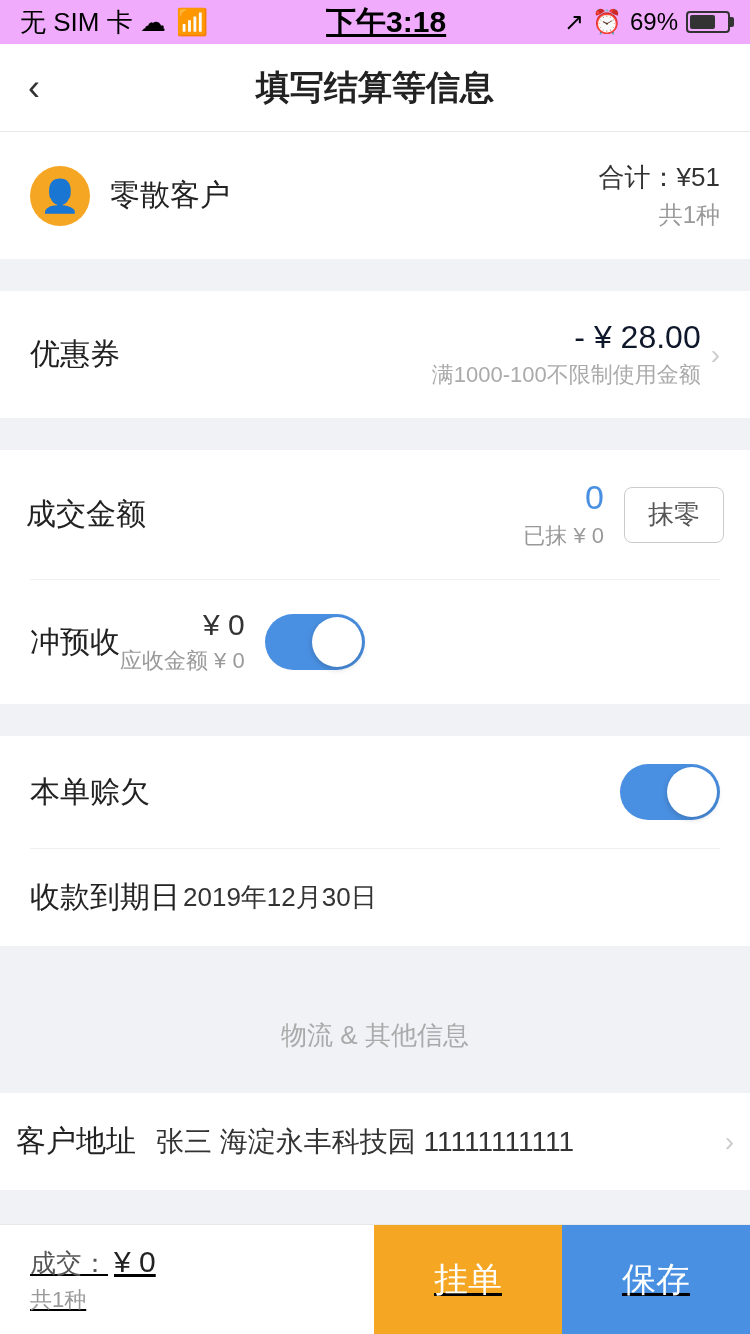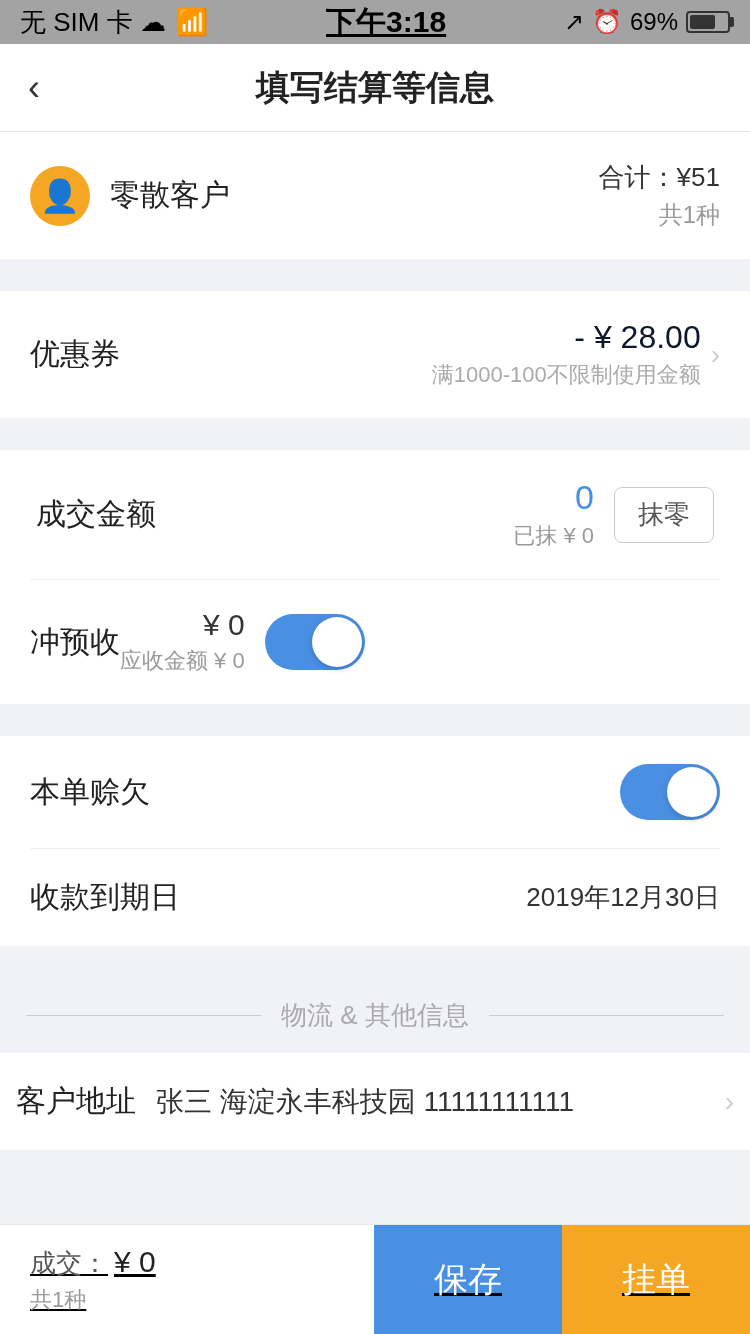--- a/index.html
+++ b/index.html
@@ -10,21 +10,21 @@
       font-family: -apple-system, "PingFang SC", "Helvetica Neue", sans-serif;
       background: #f0f2f5;
       position: relative;
       overflow-x: hidden;
     }
 
     
     .status-bar {
       width: 750px;
       height: 44px;
-      background: #a3a3a3;
+      background: #f0abfc;
       display: flex;
       align-items: center;
       justify-content: space-between;
       padding: 0 20px;
       font-size: 26px;
       font-weight: 500;
     }
     .status-left { display: flex; align-items: center; gap: 10px; }
     .status-center { font-size: 30px; font-weight: 600; text-decoration: underline; }
     .status-right { display: flex; align-items: center; gap: 8px; font-size: 24px; }
@@ -109,21 +109,21 @@
     }
     .coupon-label { font-size: 30px; color: #222; }
     .coupon-right { text-align: right; display: flex; align-items: center; gap: 10px; }
     .coupon-discount { font-size: 32px; color: #0f172a; font-weight: 500; }
     .coupon-desc { font-size: 22px; color: #aaa; margin-top: 4px; }
     .chevron { font-size: 28px; color: #ccc; }
 
     
     .transaction-row {
       background: #fff;
-      padding: 28px 36px;
+      padding: 28px 26px;
       display: flex;
       align-items: center;
       justify-content: space-between;
     }
     .row-label { font-size: 30px; color: #222; }
     .row-right { display: flex; align-items: center; gap: 20px; text-align: right; }
     .amount-value { font-size: 34px; color: #4a90e2; font-weight: 500; }
     .amount-sub { font-size: 22px; color: #999; margin-top: 4px; }
     .round-btn {
       width: 100px; height: 56px;
@@ -174,34 +174,34 @@
       justify-content: space-between;
     }
 
     
     .duedate-row {
       background: #fff;
       padding: 28px 30px;
       display: flex;
       align-items: center;
       gap: 3px;
-      justify-content: space-between;
     }
     .duedate-label { font-size: 30px; color: #222; }
     .duedate-value { font-size: 26px; color: #333; }
 
     
     .logistics-section {
       background: #f0f2f5;
       padding: 20px 26px;
       text-align: center;
       display: flex;
       align-items: center;
       justify-content: center;
       gap: 20px;
+      flex-direction: column;
     }
     .logistics-line { flex: 1; height: 1px; background: #ccc; }
     .logistics-text { font-size: 26px; color: #aaa; white-space: nowrap; }
 
     
     .address-row {
       background: #fff;
       padding: 28px 16px;
       display: flex;
       align-items: center;
@@ -365,15 +365,15 @@
 </div>
 
 <div class="bottom-bar">
   <div class="bottom-info">
     <div style="display:flex; align-items:baseline; gap:6px;">
       <span class="bottom-deal">成交：</span>
       <span class="bottom-deal-amount">¥ 0</span>
     </div>
     <div class="bottom-count">共1种</div>
   </div>
+  <div class="bottom-btn btn-hold">挂单</div>
   <div class="bottom-btn btn-save">保存</div>
-  <div class="bottom-btn btn-hold">挂单</div>
 </div>
 
 </body></html>

